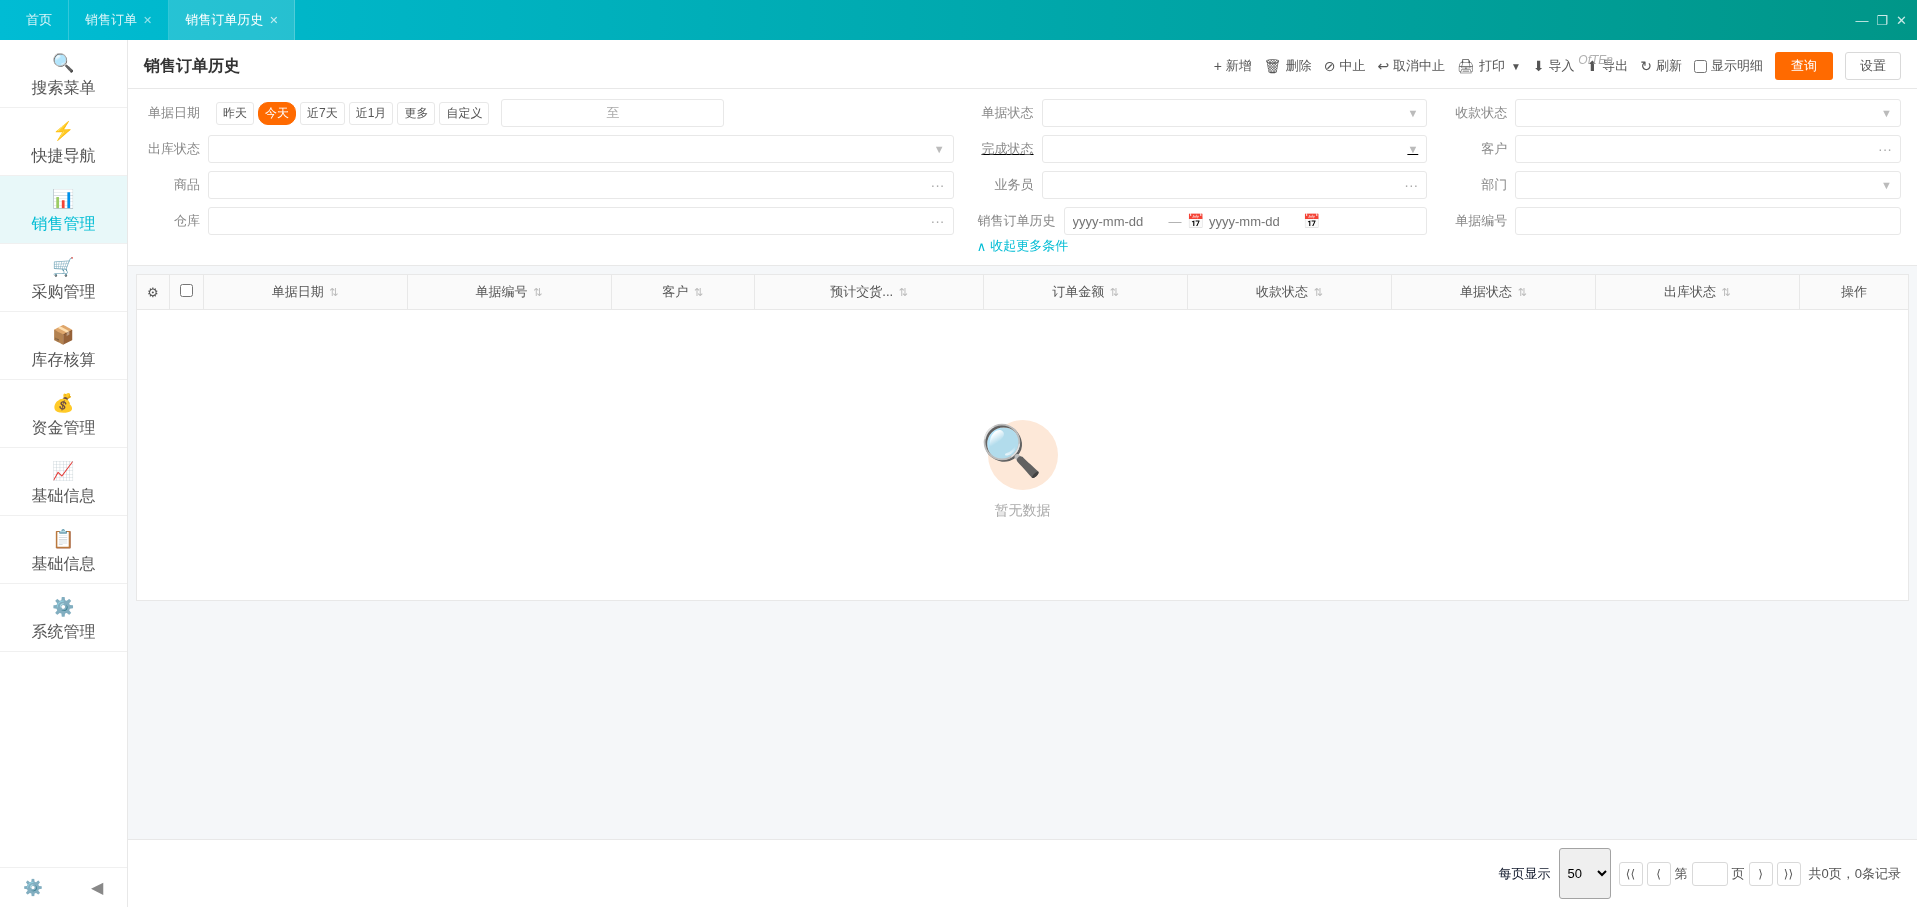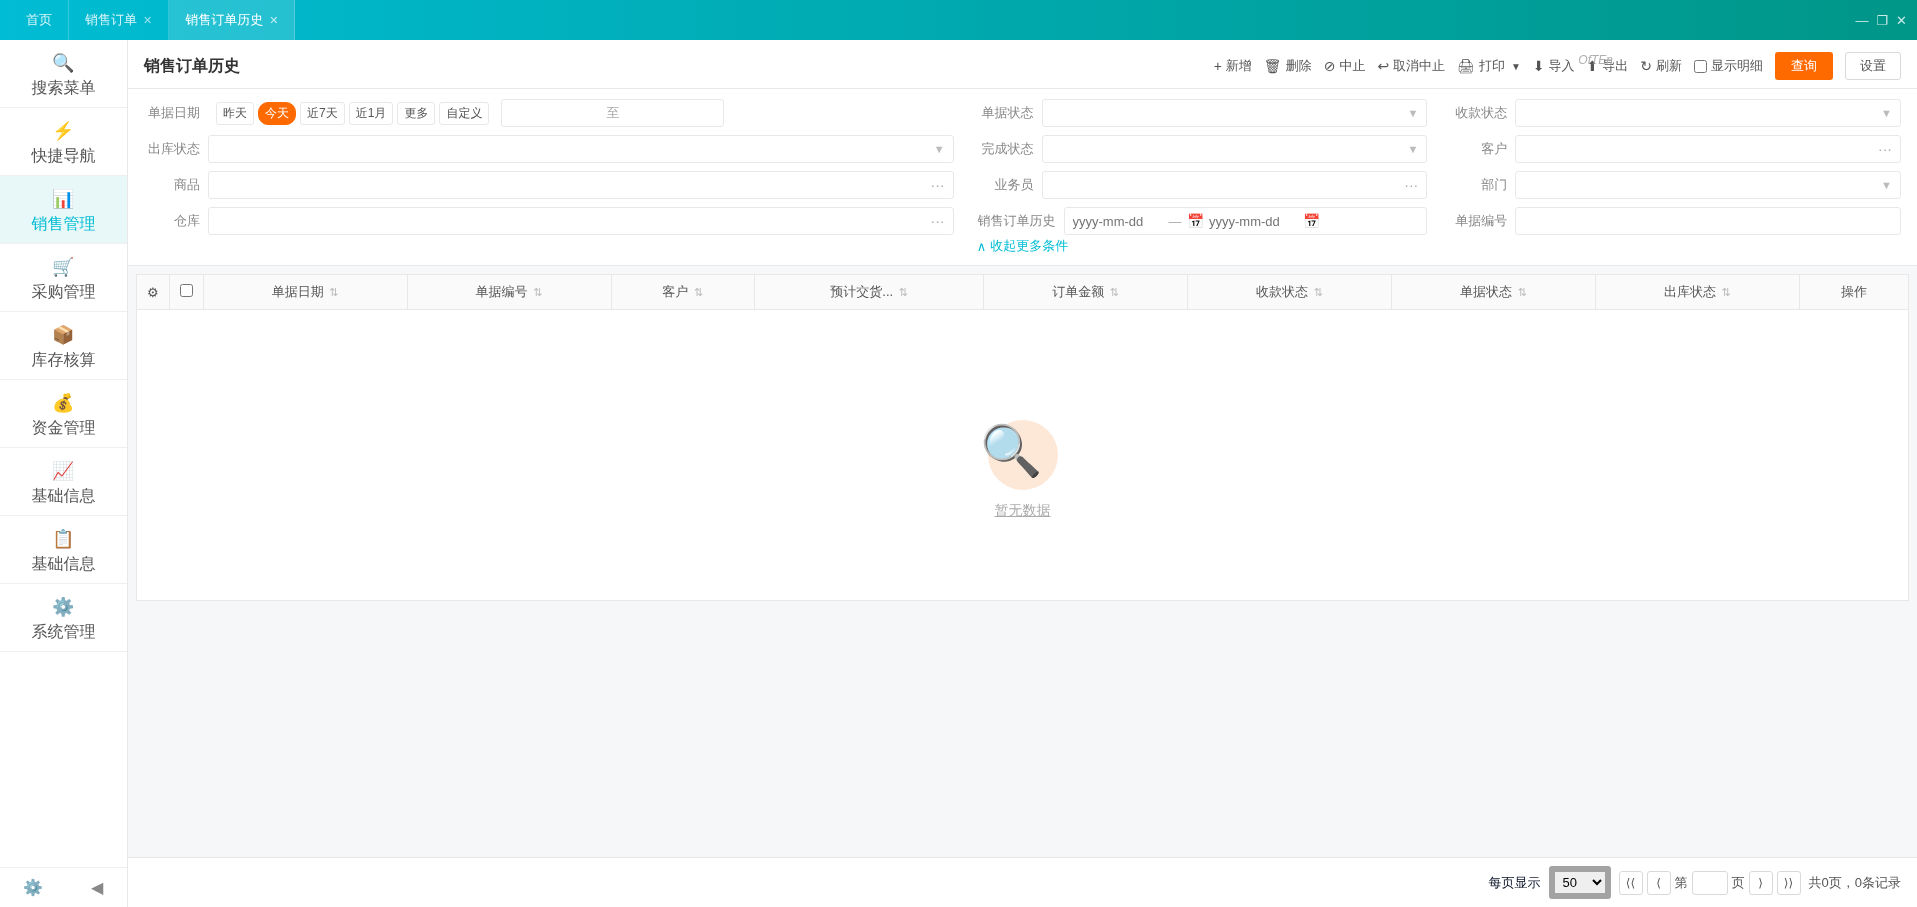--- a/index.html
+++ b/index.html
@@ -152,21 +152,21 @@
       font-size: 13px;
     }
     .data-table th .sort-icon { color: #bbb; margin-left: 2px; font-size: 11px; }
     .table-header-settings { width: 32px; }
     .table-header-check { width: 32px; }
     .empty-state {
       display: flex; flex-direction: column; align-items: center; justify-content: center;
       padding: 80px 0;
       background: #fff;
     }
-    .empty-text { color: #aaa; font-size: 14px; text-decoration: underline; }
+    .empty-text { color: #aaa; font-size: 14px; }
 
     
     .empty-illustration {
       width: 100px; height: 100px;
       position: relative;
       margin-bottom: 12px;
     }
     .empty-circle {
       width: 70px; height: 70px;
       background: #fde8d8;
@@ -186,21 +186,21 @@
       background: #fff;
       border-top: 1px solid #e8e8e8;
       padding: 8px 16px;
       display: flex;
       align-items: center;
       justify-content: flex-end;
       gap: 8px;
       flex-shrink: 0;
     }
     .pagination-label { color: #0f172a; font-size: 13px; }
-    .pagination-select { border: 6px solid #a3a3a3; padding: 2px 4px; border-radius: 3px; font-size: 13px; cursor: pointer; }
+    .pagination-select { border: 1px solid #a3a3a3; padding: 16px 4px; border-radius: 3px; font-size: 13px; cursor: pointer; }
     .pagination-nav { display: flex; align-items: center; gap: 4px; }
     .pag-btn { width: 24px; height: 24px; display: flex; align-items: center; justify-content: center; border: 1px solid #d9d9d9; border-radius: 3px; cursor: pointer; color: #555; font-size: 12px; background: #fff; }
     .pag-input { width: 36px; height: 24px; border: 1px solid #d9d9d9; border-radius: 3px; text-align: center; font-size: 13px; }
     .pag-text { color: #555; font-size: 13px; }
 
     
     .often-text {
       position: fixed;
       top: 53px;
       right: 304px;
@@ -368,21 +368,21 @@
 
       <div class="filter-row">
         <div class="filter-item" style="flex:1.8;">
           <span class="filter-label">出库状态</span>
           <div class="filter-control filter-dropdown" style="flex:1;">
             <span></span>
             <span class="filter-arrow">▼</span>
           </div>
         </div>
         <div class="filter-separator"></div>
-        <div class="filter-item" style="flex:1;">
+        <div class="filter-item" style="flex:1;text-decoration:underline;">
           <span class="filter-label">完成状态</span>
           <div class="filter-control filter-dropdown" style="flex:1;">
             <span></span>
             <span class="filter-arrow">▼</span>
           </div>
         </div>
         <div class="filter-separator"></div>
         <div class="filter-item" style="flex:1;">
           <span class="filter-label">客户</span>
           <div class="filter-control with-dots" style="flex:1;">

